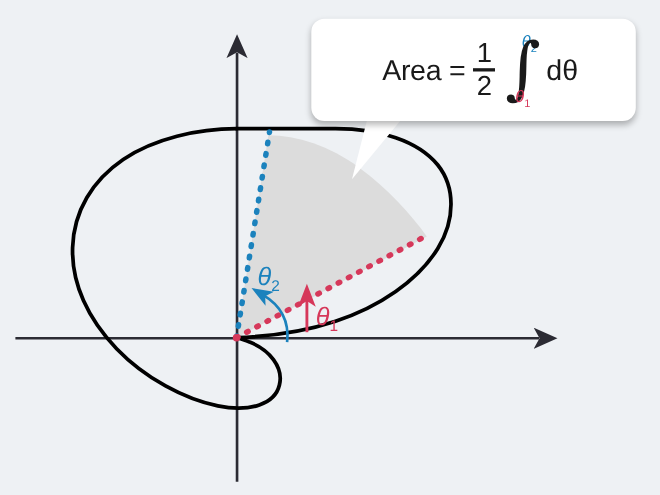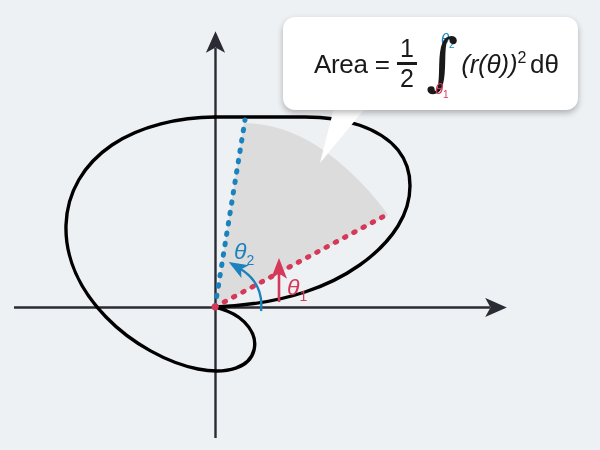--- a/index.html
+++ b/index.html
@@ -391,18 +391,17 @@
       <span class="frac">
         <span class="num">1</span>
         <span class="bar"></span>
         <span class="den">2</span>
       </span>
       <span class="integral-group">
         <span class="lim lim-upper"><span>θ</span><sub>2</sub></span>
         <span class="int-sign">∫</span>
         <span class="lim lim-lower"><span>θ</span><sub>1</sub></span>
       </span>
-      <span class="integrand"><span>(r(θ))</span><span class="sq">2</span></span>
       <span class="dtheta">dθ</span>
     </div>
   </div>
 
 </div>
 
 </body></html>

